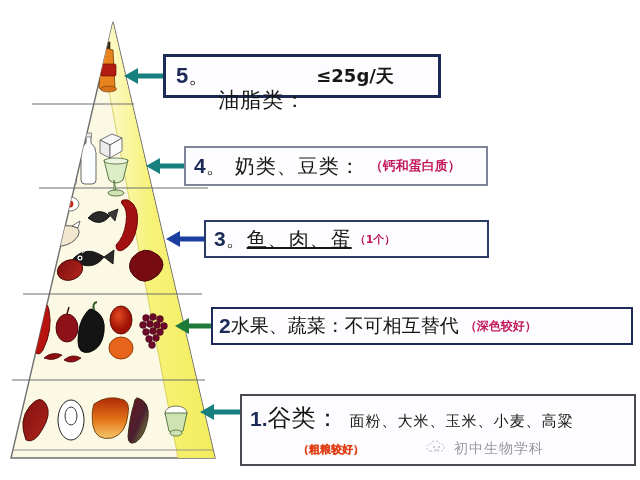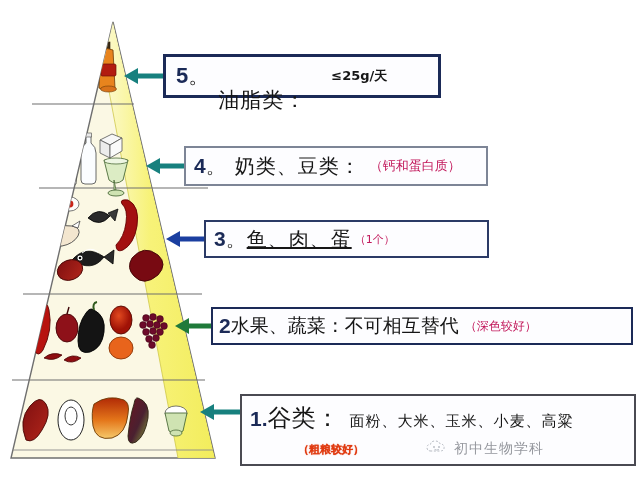--- a/index.html
+++ b/index.html
@@ -35,28 +35,28 @@
     color:#161616;
     font-family:"DejaVu Sans","Liberation Sans",sans-serif;
   }
   .callout .sub{
     font-family:"DejaVu Sans","Liberation Sans",sans-serif;
     color:#161616;
   }
   .callout .red{
     color:#c2185b;
     font-family:"DejaVu Sans","Liberation Sans",sans-serif;
-    font-weight:normal;
+    font-weight:bold;
   }
 
   
   #box5{left:163px;top:54px;width:278px;height:44px;border:3px solid #1b2a57;padding-left:10px;}
   #box5 .num{font-size:22px;}
   #box5 .cn{font-size:21px;letter-spacing:1px;}
-  #box5 .sub{font-size:13px;font-weight:bold;margin-left:25px;}
+  #box5 .sub{font-size:18px;font-weight:bold;margin-left:10px;}
 
   
   #box4{left:184px;top:146px;width:304px;height:40px;border:2px solid #7d8596;padding-left:8px;}
   #box4 .num{font-size:21px;}
   #box4 .cn{font-size:20px;letter-spacing:1px;}
   #box4 .red{font-size:13px;margin-left:9px;}
 
   
   #box3{left:204px;top:220px;width:285px;height:38px;border:2px solid #2b3a66;padding-left:8px;}
   #box3 .num{font-size:21px;}

